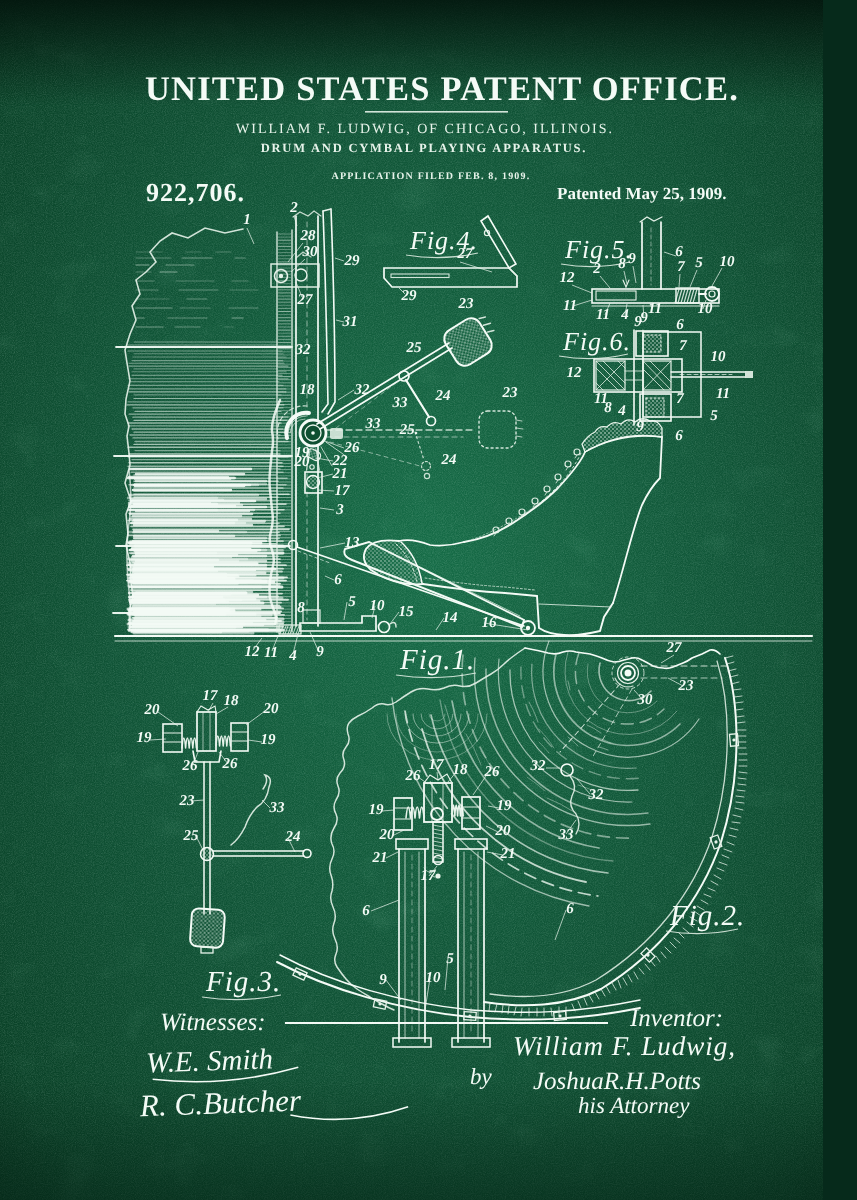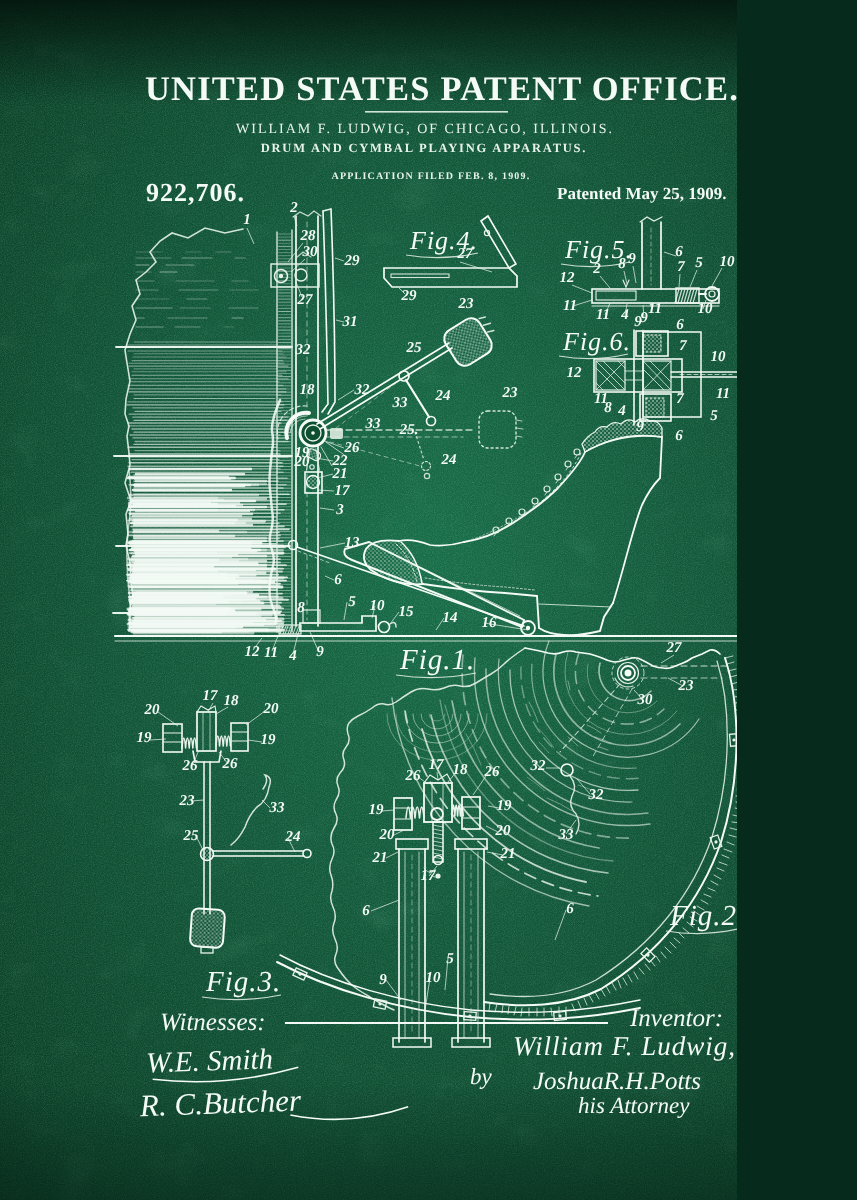--- a/index.html
+++ b/index.html
@@ -1,15 +1,15 @@
 <!DOCTYPE html>
 <html><head><meta charset="utf-8">
 <style>
 html,body{margin:0;padding:0;background:#062a1b;-webkit-font-smoothing:antialiased;}
-#poster{position:relative;width:737px;height:1200px;overflow:hidden;font-family:"Liberation Serif",serif;}
+#poster{position:relative;width:823px;height:1200px;overflow:hidden;font-family:"Liberation Serif",serif;}
 svg{display:block;} text{text-rendering:geometricPrecision;}
 </style></head><body>
 
 <div id="poster">
 <svg width="857" height="1200" viewBox="0 0 857 1200">
 <defs>
 <radialGradient id="bgGrad" cx="0.50" cy="0.46" r="0.85">
  <stop offset="0" stop-color="#166c47"></stop>
  <stop offset="0.45" stop-color="#105537"></stop>
  <stop offset="0.75" stop-color="#0b452a"></stop>

